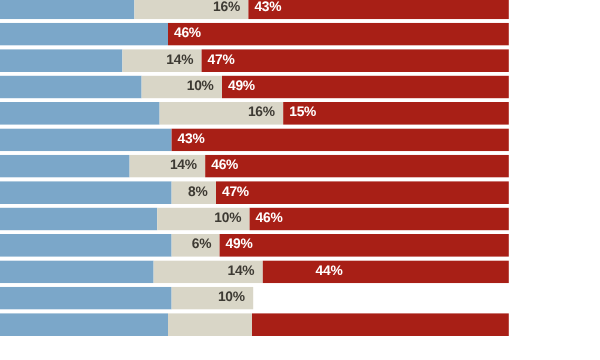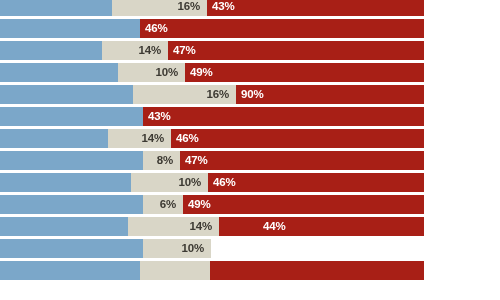--- a/index.html
+++ b/index.html
@@ -102,21 +102,21 @@
       <div class="seg seg-red" style="width: 315px; background: rgb(168, 31, 22);">
         <span class="seg-label" style="color: rgb(255, 255, 255);">49%</span>
       </div>
     </div>
     <div class="bar-row" style="top: 85px; height: 19px;">
       <div class="seg seg-blue" style="width: 133px; background: rgb(123, 167, 201);"></div>
       <div class="seg seg-beige" style="width: 103px; background: rgb(217, 214, 199);">
         <span class="seg-label" style="color: rgb(61, 58, 51);">16%</span>
       </div>
       <div class="seg seg-red" style="width: 264px; background: rgb(168, 31, 22);">
-        <span class="seg-label" style="color: rgb(255, 255, 255);">90%</span>
+        <span class="seg-label" style="color: rgb(255, 255, 255);">15%</span>
       </div>
     </div>
     <div class="bar-row" style="top: 107px; height: 19px;">
       <div class="seg seg-blue" style="width: 143px; background: rgb(123, 167, 201);"></div>
       <div class="seg seg-red" style="width: 296px; background: rgb(168, 31, 22);">
         <span class="seg-label" style="color: rgb(255, 255, 255);">43%</span>
       </div>
     </div>
     <div class="bar-row" style="top: 129px; height: 19px;">
       <div class="seg seg-blue" style="width: 108px; background: rgb(123, 167, 201);"></div>

